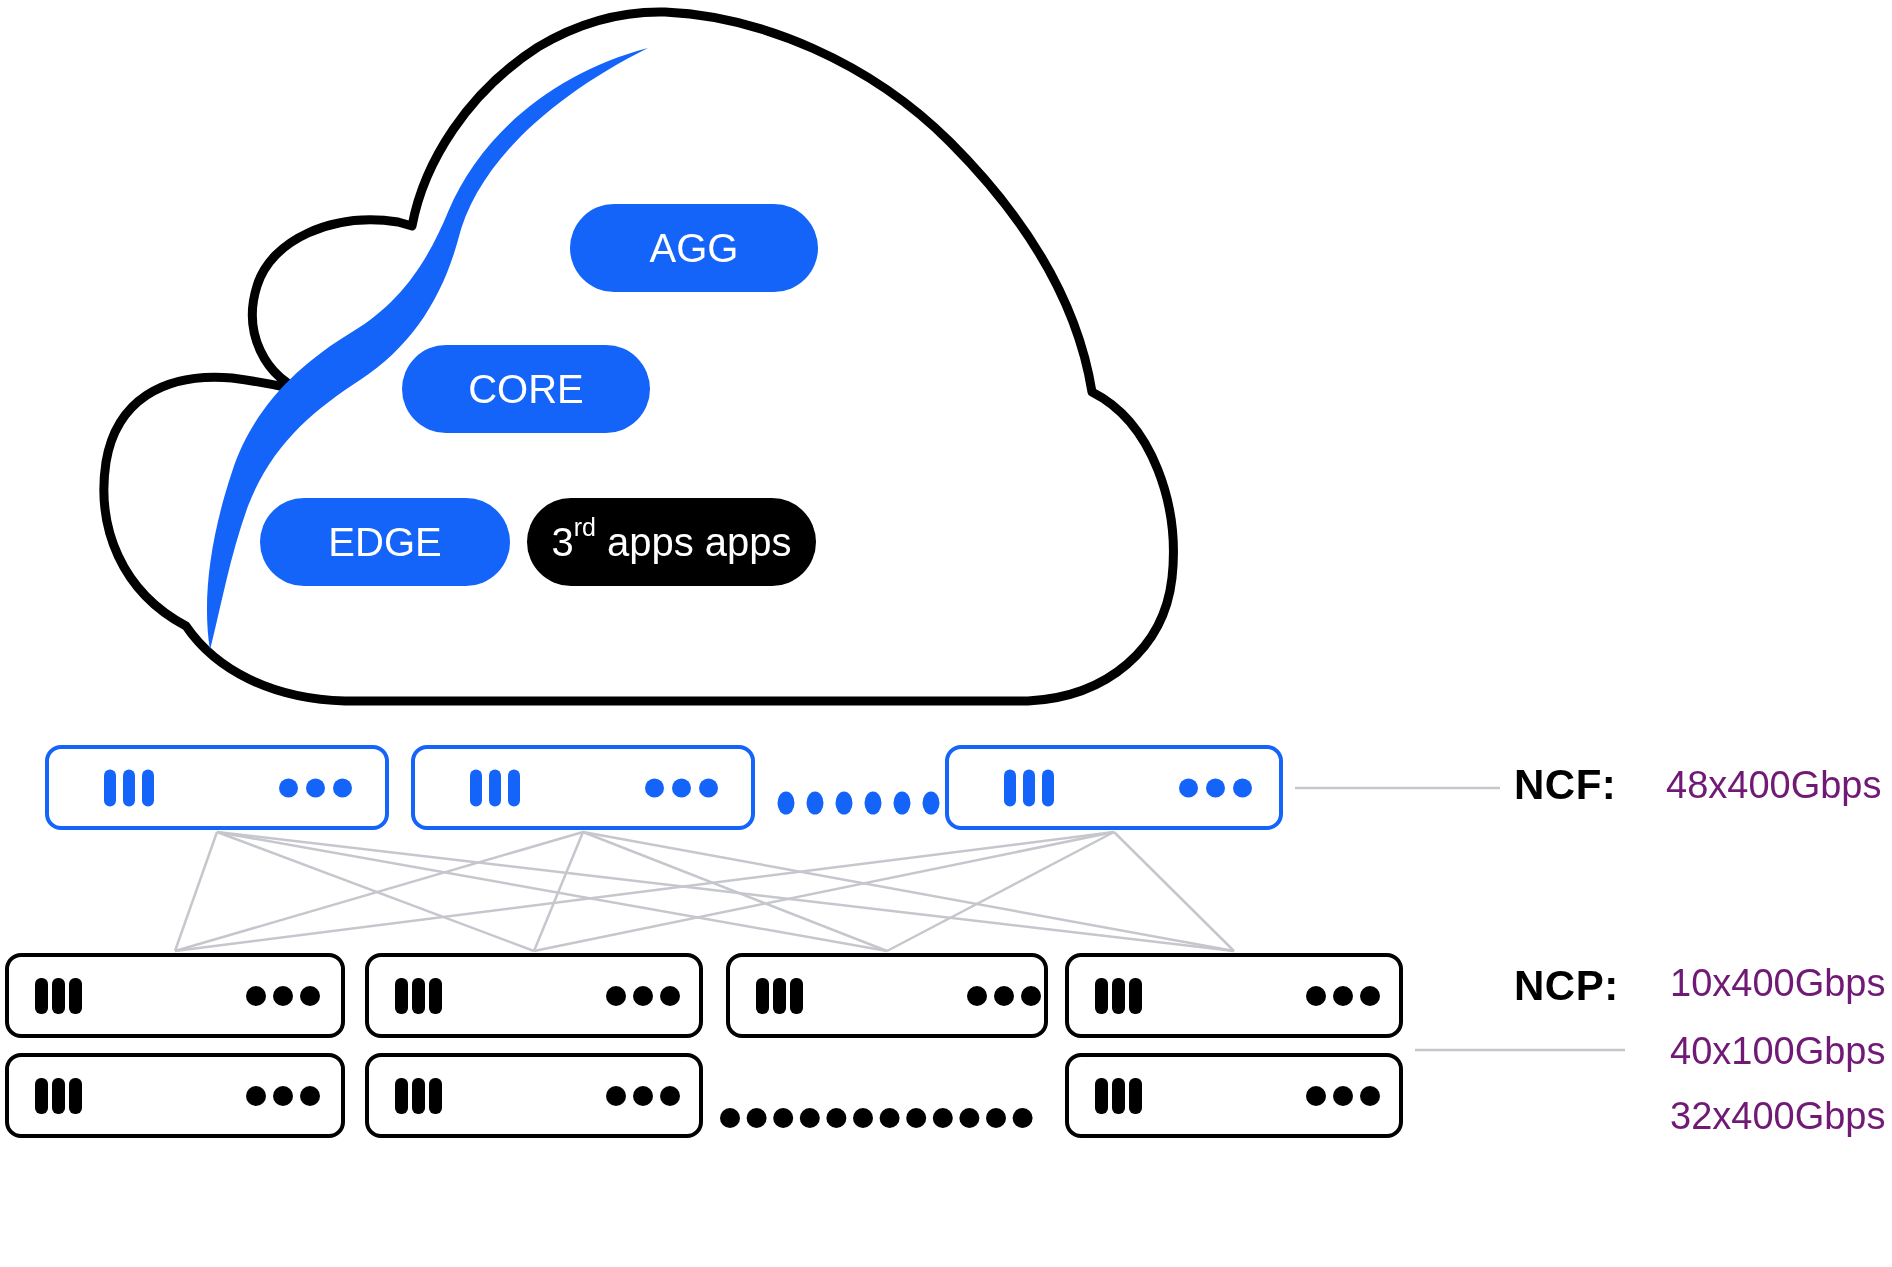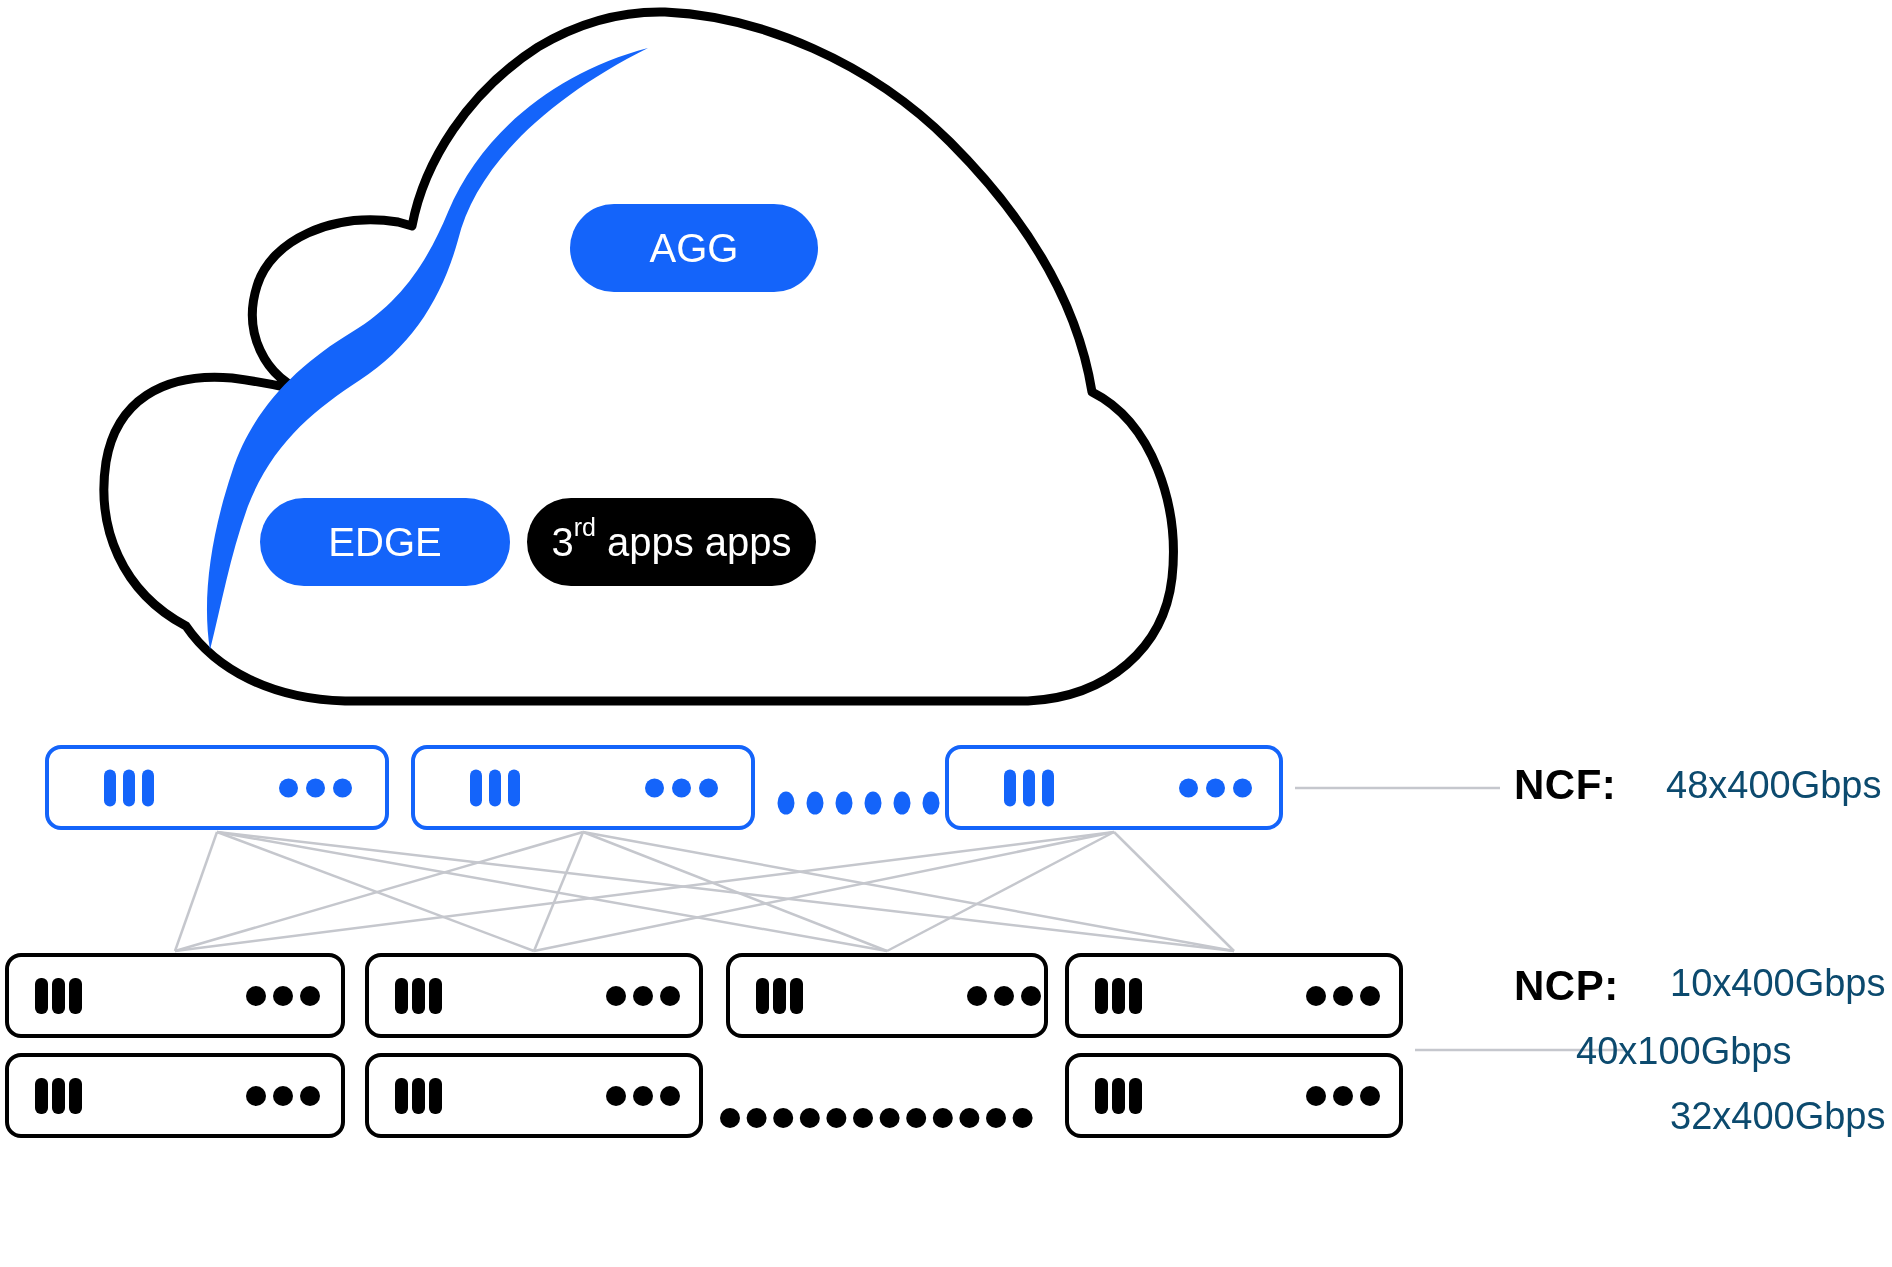--- a/index.html
+++ b/index.html
@@ -12,21 +12,21 @@
   .pill.black{background:#000;}
   .pill .sup{font-size:25px;position:relative;top:-15px;}
   .switch-box{position:absolute;background:#fff;box-sizing:border-box;border-radius:16px;}
   .switch-box.blue{border:4px solid var(--blue);}
   .switch-box.black{border:4px solid #000;}
   .bars{position:absolute;top:50%;transform:translateY(-50%);display:flex;}
   .bar{display:inline-block;border-radius:6px;}
   .dots{position:absolute;top:50%;transform:translateY(-50%);display:flex;}
   .dot{display:inline-block;border-radius:50%;}
   .side-label{position:absolute;font-weight:800;font-size:42px;color:#000;letter-spacing:0.5px;}
-  .side-value{position:absolute;font-weight:400;font-size:38px;color:#0c4a6e;}
+  .side-value{position:absolute;font-weight:400;font-size:38px;color:#701a75;}
   .caption{position:absolute;left:565px;top:1201px;font-size:50px;font-weight:700;color:#000;}
 </style>
 </head>
 <body>
 
 <div class="stage" style="--blue: #1464fa;">
 
   <svg class="layer" viewBox="0 0 1892 1267">
 
     <g id="mesh-lines">
@@ -92,20 +92,21 @@
         <circle cx="889.6" cy="1118" r="10" fill="#000000"></circle>
         <circle cx="916.2" cy="1118" r="10" fill="#000000"></circle>
         <circle cx="942.8" cy="1118" r="10" fill="#000000"></circle>
         <circle cx="969.4" cy="1118" r="10" fill="#000000"></circle>
         <circle cx="996" cy="1118" r="10" fill="#000000"></circle>
         <circle cx="1022.6" cy="1118" r="10" fill="#000000"></circle>
       </g>
   </svg>
 
   <div class="pill blue" style="left:570px;top:185px;width:248px;margin-top:19px;"><span>AGG</span></div>
+  <div class="pill blue" style="left:402px;top:345px;width:248px;"><span>CORE</span></div>
   <div class="pill blue" style="left:260px;top:498px;width:250px;"><span>EDGE</span></div>
   <div class="pill black" style="left:527px;top:498px;width:289px;">
     <span>3</span><span class="sup">rd</span><span> apps apps</span>
   </div>
 
   <div id="switches">
       <div class="switch-box blue" style="left: 45px; top: 745px; width: 344px; height: 85px;">
         <span class="bars" style="left: 55px; gap: 7px;">
           <span class="bar" style="width: 12px; height: 37px; background: rgb(20, 100, 250);"></span>
           <span class="bar" style="width: 12px; height: 37px; background: rgb(20, 100, 250);"></span>
@@ -224,17 +225,17 @@
           <span class="dot" style="width: 20px; height: 20px; background: rgb(0, 0, 0);"></span>
           <span class="dot" style="width: 20px; height: 20px; background: rgb(0, 0, 0);"></span>
         </span>
       </div>
     </div>
 
   <div class="side-label" style="left:1514px;top:761px;">NCF:</div>
   <div class="side-value" style="left:1666px;top:764px;">48x400Gbps</div>
   <div class="side-label" style="left:1514px;top:962px;">NCP:</div>
   <div class="side-value" style="left:1670px;top:962px;">10x400Gbps</div>
-  <div class="side-value" style="left:1576px;top:1030px;">40x100Gbps</div>
+  <div class="side-value" style="left:1670px;top:1030px;">40x100Gbps</div>
   <div class="side-value" style="left:1670px;top:1095px;">32x400Gbps</div>
 
 
 </div>
 
 </body></html>

